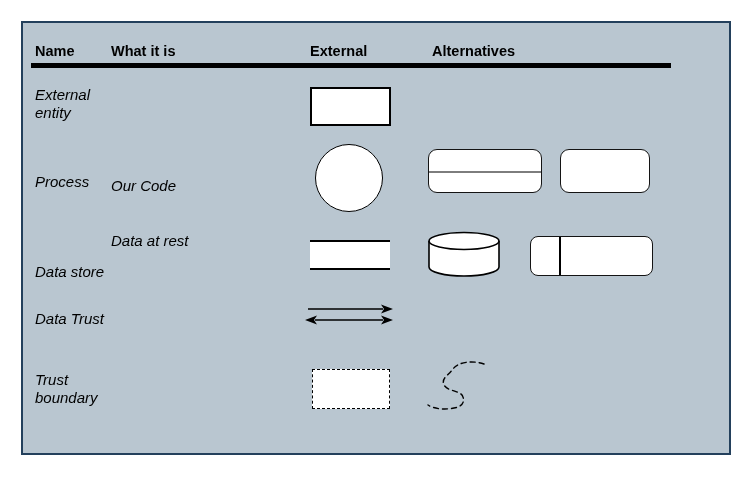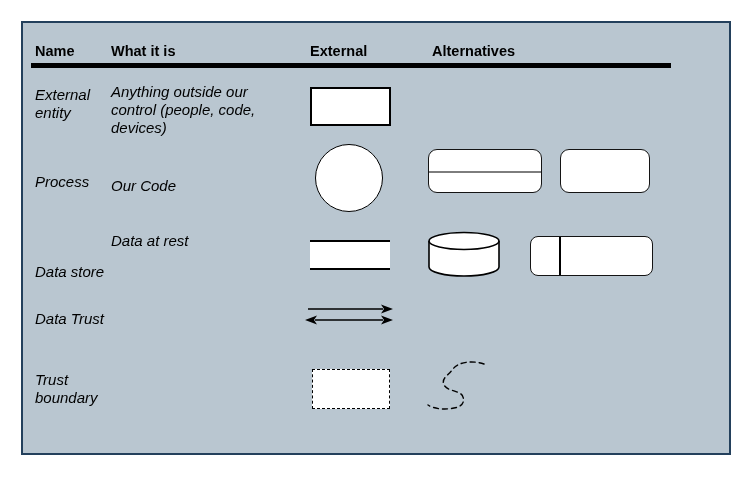--- a/index.html
+++ b/index.html
@@ -40,23 +40,20 @@
   <div class="abs panel"></div>
 
   <div class="abs hdr c-name">Name</div>
   <div class="abs hdr c-what">What it is</div>
   <div class="abs hdr" style="left:310px">External</div>
   <div class="abs hdr" style="left:432px">Alternatives</div>
   <div class="abs rule"></div>
 
   <div class="abs cell c-name" style="top:86px">External
 entity</div>
-  <div class="abs cell c-what" style="top:83px">Anything outside our
-control (people, code,
-devices)</div>
   <div class="abs shape ee-rect"></div>
 
   <div class="abs cell c-name" style="top:173px">Process</div>
   <div class="abs cell c-what" style="top:177px">Our Code</div>
   <div class="abs shape proc-circle"></div>
   <div class="abs shape alt-round proc-alt1">
     <div class="h-divider"></div>
   </div>
   <div class="abs shape alt-round proc-alt2"></div>
 

